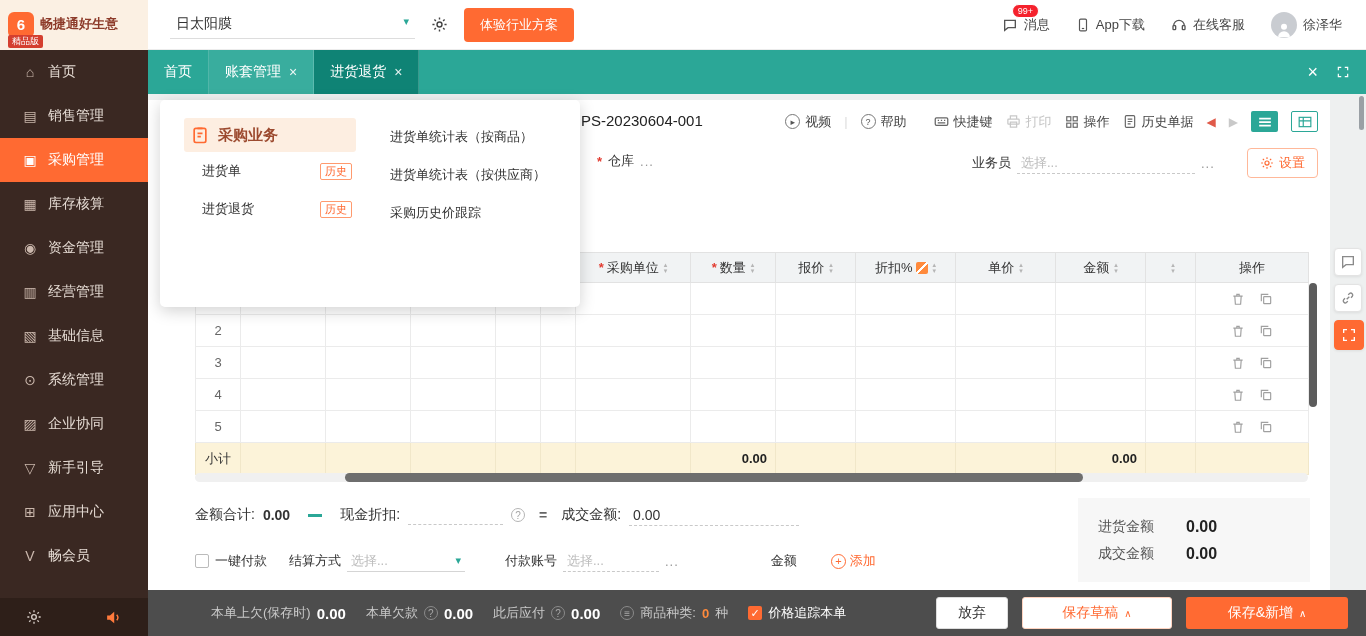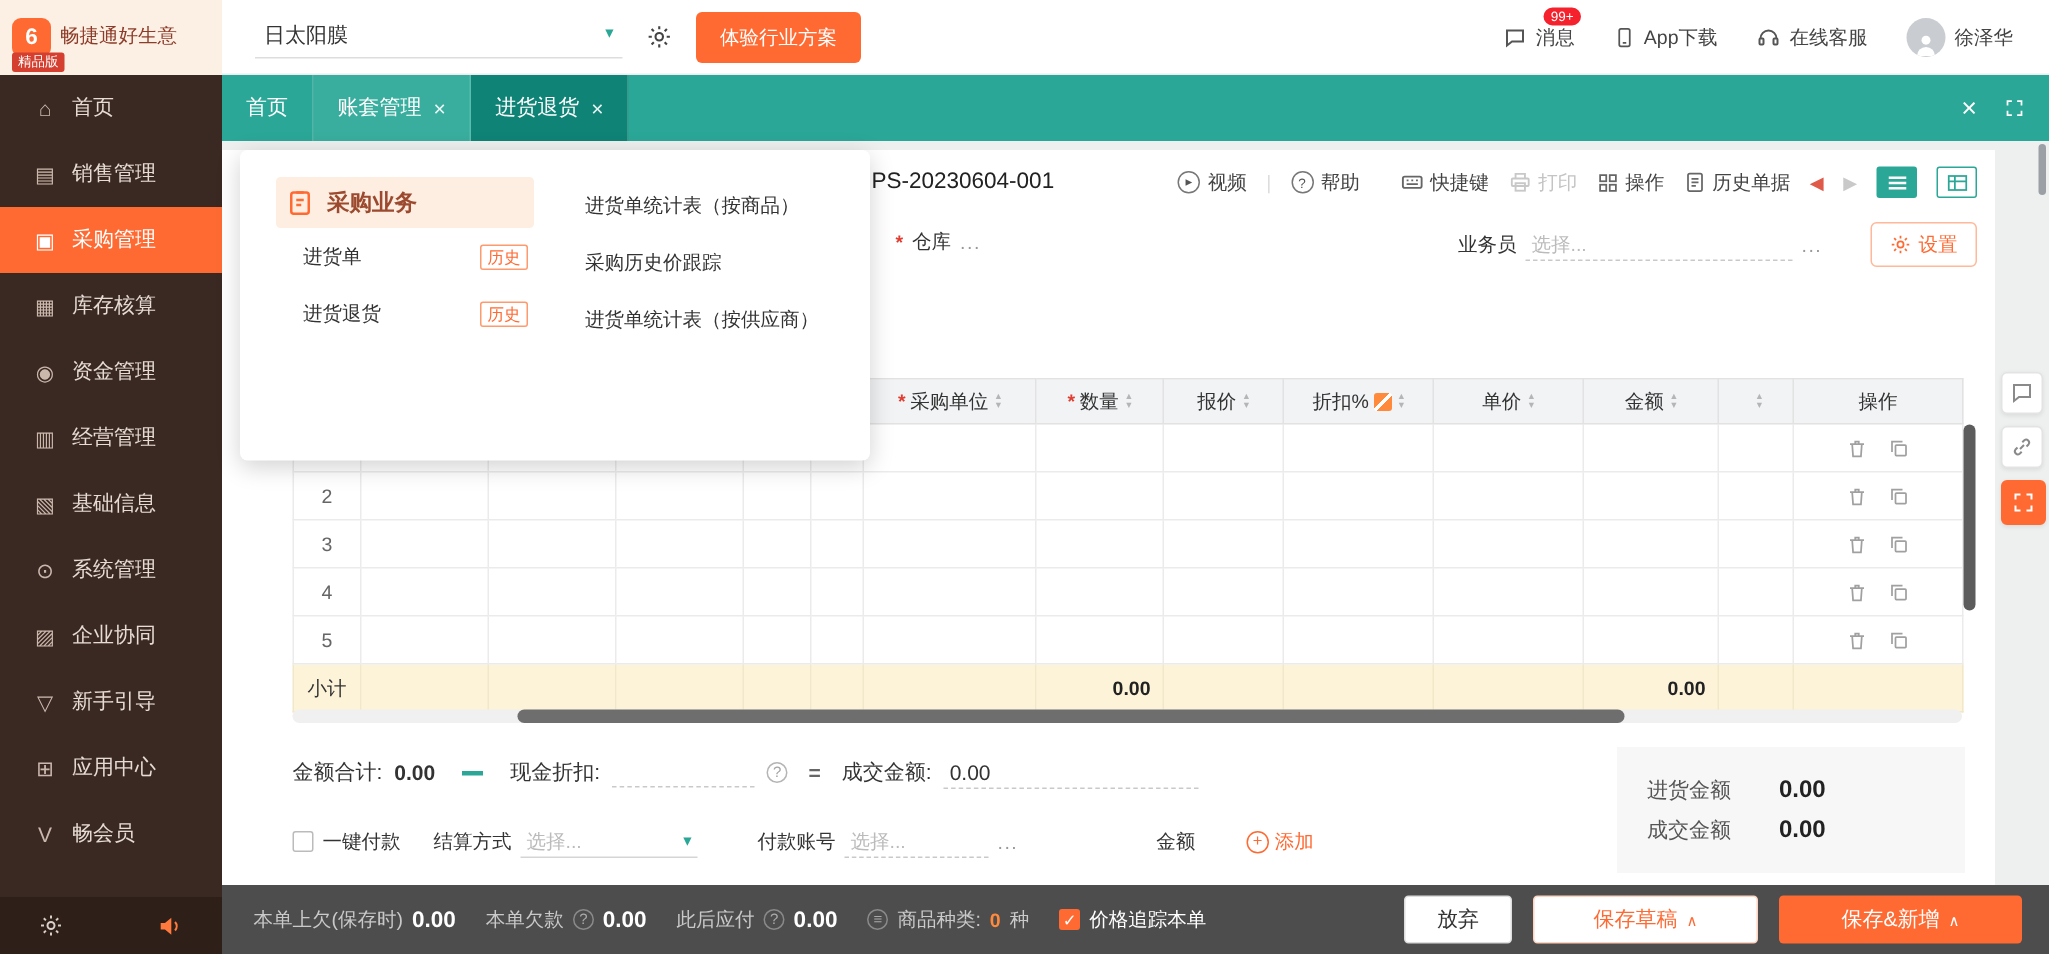--- a/index.html
+++ b/index.html
@@ -6,29 +6,29 @@
 html,body{width:1366px;height:636px;overflow:hidden}
 body{font-family:"Liberation Sans","DejaVu Sans",sans-serif;font-size:13px;color:#333;background:#eef0f0;position:relative}
 #app{position:relative;width:1366px;height:636px}
 button{font-family:inherit;cursor:pointer}
 svg{display:block}
 
 
 .top-header{position:absolute;top:0;left:0;width:1366px;height:50px;background:#fff;display:flex;align-items:center;z-index:20;border-bottom:1px solid #ececec}
 .logo{width:148px;height:50px;background:#fbf0e3;display:flex;align-items:center;padding:0 8px;gap:6px;position:relative;flex:0 0 148px}
 .logo-mark{width:26px;height:26px;background:#ff6a32;border-radius:6px;color:#fff;font-weight:bold;display:flex;align-items:center;justify-content:center;font-size:15px}
-.logo-title{color:#8d3b2a;font-weight:normal;font-size:13px;line-height:1.1}
+.logo-title{color:#8d3b2a;font-weight:bold;font-size:13px;line-height:1.1}
 .logo-badge{position:absolute;left:8px;bottom:2px;color:#fff;background:#d43f2f;font-size:9px;padding:0 4px;border-radius:2px}
 .account-select{margin-left:22px;width:245px;border-bottom:1px solid #ddd;display:flex;justify-content:space-between;padding:5px 6px;font-size:14px;cursor:pointer}
 .chev-teal{color:#2ba797;font-size:11px}
 .hdr-gear{margin-left:16px;cursor:pointer}
 .try-btn{margin-left:16px;background:#ff6a32;color:#fff;border:none;padding:8px 16px;border-radius:4px;font-size:13px}
 .header-right{margin-left:auto;display:flex;align-items:center;gap:26px;padding-right:24px}
 .hdr-item{display:flex;align-items:center;gap:6px;font-size:13px;color:#444;cursor:pointer;position:relative}
-.badge99{position:absolute;top:-12px;left:26px;background:#f5222d;color:#fff;border-radius:8px;font-size:9px;padding:1px 5px;border:1px solid #fff}
+.badge99{position:absolute;top:-12px;left:10px;background:#f5222d;color:#fff;border-radius:8px;font-size:9px;padding:1px 5px;border:1px solid #fff}
 .avatar{width:26px;height:26px;border-radius:50%;background:#c9ccd1;display:flex;align-items:flex-end;justify-content:center;overflow:hidden}
 
 
 .sidebar{position:absolute;top:50px;left:0;width:148px;bottom:0;background:#3a2822;z-index:15;display:flex;flex-direction:column}
 .side-item{height:44px;display:flex;align-items:center;gap:10px;padding-left:22px;color:#e6dcd4;font-size:14px;cursor:pointer;flex:0 0 44px}
 .side-item .ico{width:16px;text-align:center;font-size:14px;color:#cbb8ad}
 .side-item.active{background:#ff6a32;color:#fff}
 .side-item.active .ico{color:#fff}
 .side-footer{margin-top:auto;height:38px;background:#2e1f19;display:flex;align-items:center;justify-content:space-between;padding:0 26px}
 
@@ -100,21 +100,21 @@
 .payrow{position:absolute;left:47px;top:450px;display:flex;align-items:center;gap:6px;font-size:13px;color:#333}
 .cb{width:14px;height:14px;border:1px solid #bbb;border-radius:2px;background:#fff;cursor:pointer}
 .plus-circ{width:15px;height:15px;border:1px solid #ff6a32;border-radius:50%;color:#ff6a32;font-size:11px;display:inline-flex;align-items:center;justify-content:center}
 .add-link{display:flex;align-items:center;gap:4px;color:#ff6a32;cursor:pointer;margin-left:28px}
 .totals{position:absolute;left:930px;top:398px;width:232px;height:84px;background:#f7f7f7;padding:12px 20px;display:flex;flex-direction:column;justify-content:center;gap:9px}
 .trow{display:flex;align-items:center;gap:26px}
 .tlabel{color:#555;font-size:14px;width:62px}
 .tval{font-size:16px;font-weight:bold;color:#222}
 
 
-.bottombar{position:absolute;left:148px;top:590px;width:1218px;height:46px;background:#4d4d4d;display:flex;align-items:center;gap:20px;padding-left:21px;z-index:25}
+.bottombar{position:absolute;left:148px;top:590px;width:1218px;height:46px;background:#4d4d4d;display:flex;align-items:center;gap:20px;padding-left:63px;z-index:25}
 .bb-item{display:flex;align-items:center;gap:6px;color:#c9c9c9;font-size:13px}
 .bb-val{color:#fff;font-weight:bold;font-size:15px}
 .qmark.dark{border-color:#8a8a8a;color:#a9a9a9}
 .orange-num{color:#ff8a3c;font-weight:bold}
 .cb-on{width:14px;height:14px;background:#ff6a32;border-radius:2px;color:#fff;font-size:11px;display:inline-flex;align-items:center;justify-content:center;cursor:pointer}
 .bb-track{color:#fff}
 .bb-btns{margin-left:auto;display:flex;gap:14px;padding-right:18px;align-items:center}
 .btn-abandon{background:#fff;color:#333;border:1px solid #ddd;width:72px;height:32px;border-radius:3px;font-size:14px}
 .btn-draft{background:#fff;color:#ff6a32;border:1px solid #ffd3bf;width:150px;height:32px;border-radius:3px;font-size:14px}
 .btn-save{background:#ff6a32;color:#fff;border:none;width:162px;height:32px;border-radius:3px;font-size:14px;font-weight:normal}
@@ -761,21 +761,21 @@
       <div class="menu-item">
         <span>进货退货</span>
         <span class="hist">历史</span>
       </div>
     </div>
     <div class="menu-col col-1">
       <div class="menu-item">
           <span>进货单统计表（按商品）</span>
         </div>
       <div class="menu-item">
+          <span>进货单统计表（按供应商）</span>
+        </div>
+      <div class="menu-item">
           <span>采购历史价跟踪</span>
         </div>
-      <div class="menu-item">
-          <span>进货单统计表（按供应商）</span>
-        </div>
     </div>
   </div>
 
 </div>
 
 </body></html>

